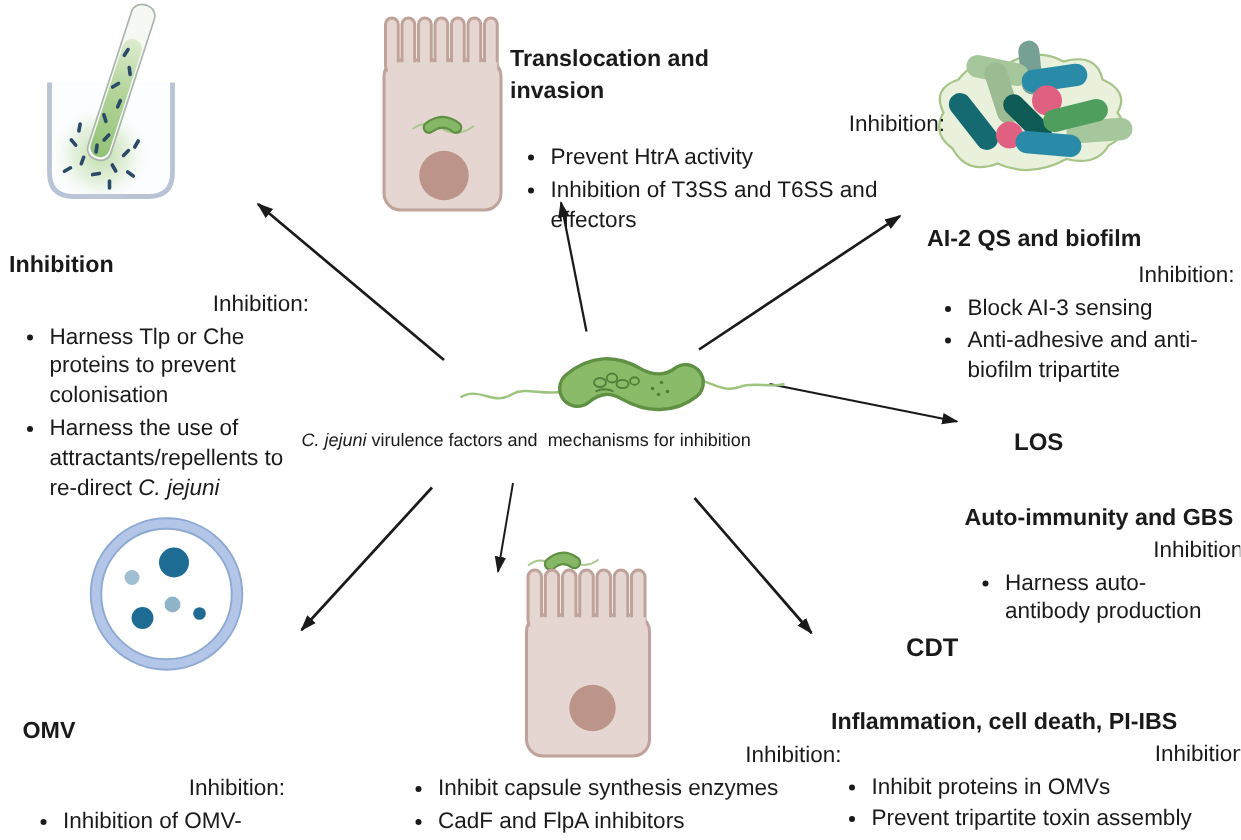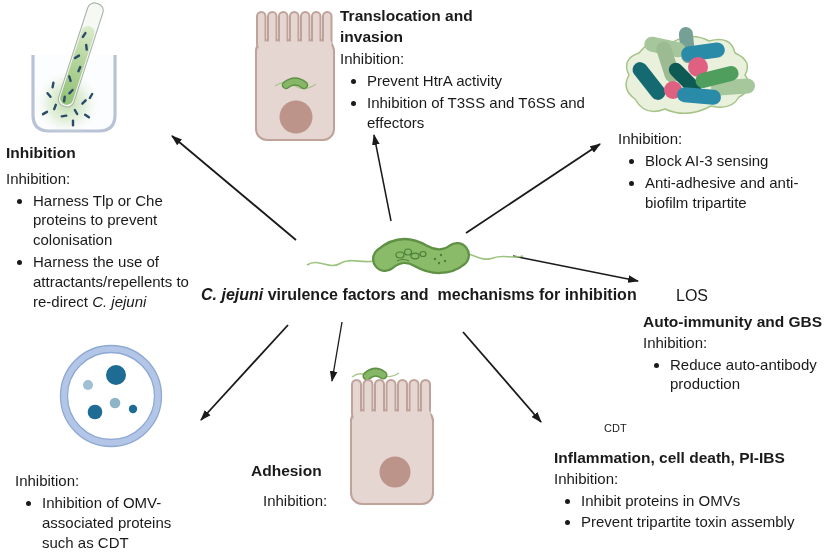--- a/index.html
+++ b/index.html
@@ -1,27 +1,27 @@
 <!DOCTYPE html>
 <html><head>
 <meta charset="utf-8">
 <style>
   html,body{margin:0;padding:0;background:#fff;}
   .canvas{position:relative;width:827px;height:560px;background:#ffffff;overflow:hidden;
           font-family:"Liberation Sans",sans-serif;color:#1a1a1a;}
   .layer{position:absolute;left:0;top:0;pointer-events:none;}
   .gfx{position:absolute;overflow:visible;}
-  .sec{position:absolute;font-size:15px;line-height:1.33;}
+  .sec{position:absolute;font-size:15px;line-height:1.33;margin-top:24px;}
   .h{font-weight:700;font-size:15.5px;}
-  .inh{margin-top:5px;}
+  .inh{margin-top:5px;text-align:right;}
   .sec ul{margin:2px 0 0 0;padding-left:27px;}
   .sec li{margin:0 0 2px 0;}
-  .title{position:absolute;left:201px;top:286px;font-size:16px;font-weight:700;white-space:pre;}
+  .title{position:absolute;left:201px;top:286px;font-size:12px;font-weight:400;white-space:pre;}
   .title .sp{font-style:italic;}
-  .tag{position:absolute;font-weight:400;font-size:16px;padding-left:46px;}
+  .tag{position:absolute;font-weight:700;font-size:16px;padding-left:46px;}
   .it{font-style:italic;}
 </style>
 </head>
 <body>
 
 <div class="canvas">
 
   <svg class="layer" width="827" height="560">
     <defs>
       <marker id="ah" viewBox="0 0 10 8" refX="9" refY="4" markerWidth="11" markerHeight="9" orient="auto" markerUnits="userSpaceOnUse">
@@ -181,52 +181,57 @@
   <div class="sec" style="left:340px;top:6px;width:290px">
     <div class="h" style="width:175px">Translocation and invasion</div>
     <div class="inh" style="margin-top:2px">Inhibition:</div>
     <ul>
       <li style="width:230px">Prevent HtrA activity</li>
       <li style="width:230px">Inhibition of T3SS and T6SS and effectors</li>
     </ul>
   </div>
 
   <div class="sec" style="left:618px;top:126px;width:205px">
+    <div class="h">AI-2 QS and biofilm</div>
     <div class="inh" style="margin-top:3px">Inhibition:</div>
     <ul>
       <li style="width:162px">Block AI-3 sensing</li>
       <li style="width:162px">Anti-adhesive and anti-biofilm tripartite</li>
     </ul>
   </div>
 
   <div class="tag" style="left:630px;top:287px">LOS</div>
   <div class="sec" style="left:643px;top:312px;width:190px">
     <div class="h">Auto-immunity and GBS</div>
     <div class="inh" style="margin-top:0">Inhibition:</div>
     <ul>
-      <li style="width:148px">Reduce auto-antibody production</li>
-    </ul>
-  </div>
-
-  <div class="tag" style="left:558px;top:422px;font-size:11px">CDT</div>
+      <li style="width:148px">Harness auto-antibody production</li>
+    </ul>
+  </div>
+
+  <div class="tag" style="left:558px;top:422px;font-size:17px">CDT</div>
   <div class="sec" style="left:554px;top:448px;width:280px">
     <div class="h">Inflammation, cell death, PI-IBS</div>
     <div class="inh" style="margin-top:0">Inhibition:</div>
     <ul>
       <li style="width:245px">Inhibit proteins in OMVs</li>
       <li style="width:245px">Prevent tripartite toxin assembly</li>
     </ul>
   </div>
 
   <div class="sec" style="left:251px;top:461px;width:310px">
-    <div class="h">Adhesion</div>
     <div class="inh" style="margin-top:9px;margin-left:12px">Inhibition:</div>
+    <ul style="margin-left:14px">
+      <li style="width:265px">Inhibit capsule synthesis enzymes</li>
+      <li style="width:265px">CadF and FlpA inhibitors</li>
+    </ul>
   </div>
 
   <div class="sec" style="left:15px;top:454px;width:175px">
+    <div class="h">OMV</div>
     <div class="inh" style="margin-top:17px">Inhibition:</div>
     <ul>
       <li style="width:138px">Inhibition of OMV-associated proteins such as CDT</li>
     </ul>
   </div>
 
   <div class="title"><span class="sp">C. jejuni</span><span> virulence factors and  mechanisms for inhibition</span></div>
 
 </div>
 

